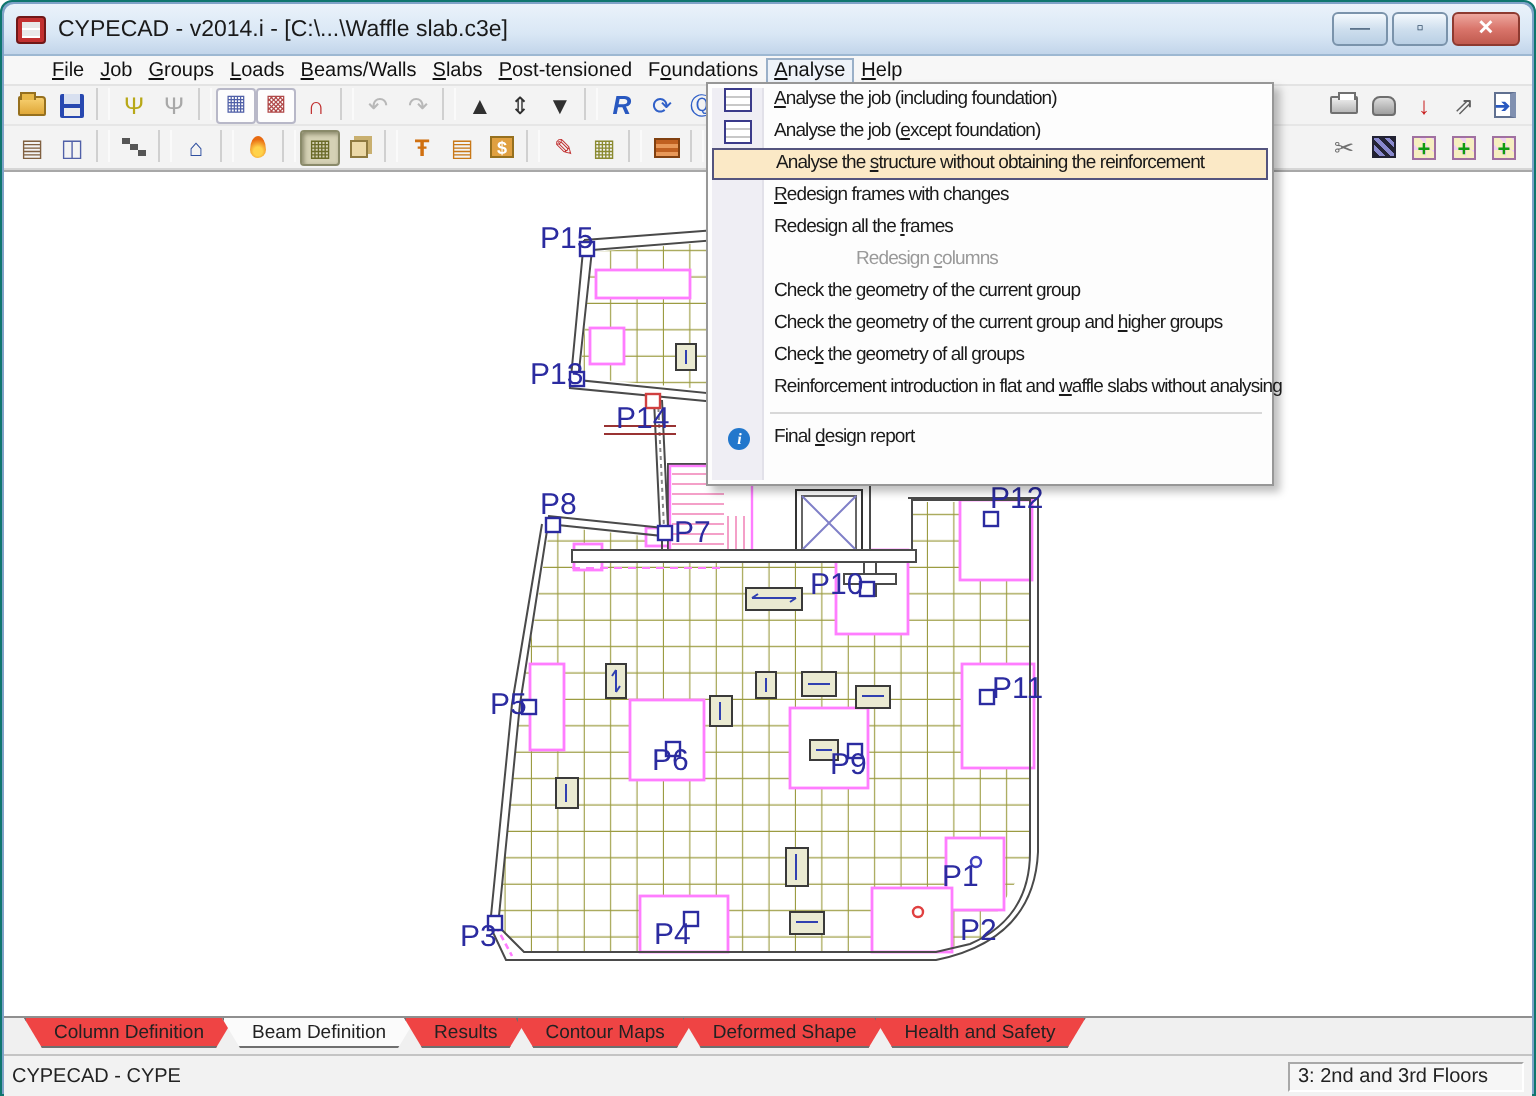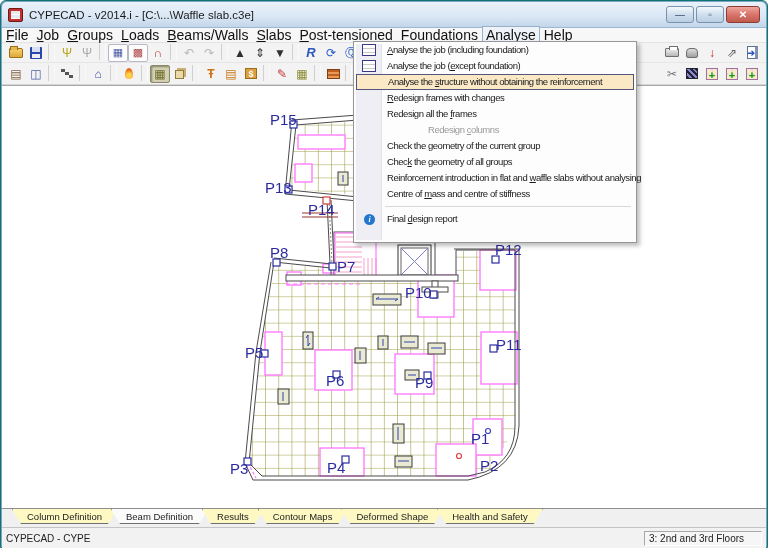--- a/index.html
+++ b/index.html
@@ -16,21 +16,21 @@
   .appicon{width:15px;height:14px; background:#c23030; border:1px solid #701818; border-radius:2px; position:relative; flex:0 0 auto;}
   .appicon:before{content:""; position:absolute; inset:2px; background:
      linear-gradient(#fff 0 1px,transparent 1px) 0 3px/100% 4px repeat-y, #e8e8e8;}
   .title-text{font-size:11.5px; color:#1a1a1a; margin-left:6px; white-space:nowrap;}
   .winbtns{margin-left:auto; display:flex; gap:2px;}
   .wbtn{width:28px;height:17px; border:1px solid #7a93ab; border-radius:3px;
     background:linear-gradient(#f4f9fd,#cfdfee 50%,#b9cfe4); color:#35506b; font-size:10px;
     display:flex;align-items:center;justify-content:center; line-height:1;}
   .wbtn.close{background:linear-gradient(#eda79e,var(--close) 50%,#c05a4e); border-color:#8d3a30; color:#fff; font-weight:bold; width:34px;}
   .menubar{position:absolute; left:1px; top:27px; right:1px; height:15px; background:#f7f7f7;
-    display:flex; align-items:center; font-size:14px; color:#111; border-bottom:1px solid #e3e3e3; padding-left:0;}
+    display:flex; align-items:center; font-size:10px; color:#111; border-bottom:1px solid #e3e3e3; padding-left:20px;}
   .mb-item{padding:1px 4px; white-space:nowrap;}
   .mb-item.active{background:#eef3f9; border:1px solid #9ab0c8; padding:0 3px;}
   .toolbar{position:absolute; left:1px; right:1px; background:#f3f3f3; display:flex; align-items:center; padding:0 4px;}
   #tb1{top:42px; height:20px; border-bottom:1px solid #e6e6e6;}
   #tb2{top:62px; height:22px; border-bottom:1px solid #d6d6d6;}
   .tb-right{margin-left:auto; display:flex; align-items:center;}
   .tbi{width:20px;height:18px; display:flex; align-items:center; justify-content:center;
     font-size:12px; line-height:1; border:1px solid transparent; border-radius:2px; flex:0 0 auto;}
   .tsep{width:7px; height:16px; border-left:1px solid #d0d0d0; border-right:1px solid #fafafa; margin:0 2px; flex:0 0 auto;}
   .tbi .g{display:block;}
@@ -53,21 +53,21 @@
   .tbi.printer .g{width:14px;height:9px;background:linear-gradient(#eee,#b8b8b8);border:1px solid #707070;border-radius:1px;position:relative;}
   .tbi.printer .g:before{content:""; position:absolute; left:3px; top:-3px; width:7px; height:3px; background:#fff; border:1px solid #707070; border-bottom:none;}
   .tbi.plotter .g{width:12px;height:10px;background:linear-gradient(#ddd,#9f9f9f);border:1px solid #6e6e6e;border-radius:4px 4px 2px 2px;}
   .tbi.door .g{width:11px;height:13px;background:#fff;border:1px solid #607090;border-right:3px solid #8090b0;color:#2858c0;font:bold 9px/13px "Liberation Sans",sans-serif;text-align:center;}
   .tbi.hatch .g{width:12px;height:11px;background:repeating-linear-gradient(45deg,#223,#223 2px,#88c 2px 4px);border:1px solid #223;}
   .tbi.checkplus .g{width:12px;height:12px;border:1px solid #a070a0;color:#0f9a0f;font:bold 11px/12px "Liberation Sans",sans-serif;text-align:center;
      background:linear-gradient(45deg,#f0d0f0 25%,transparent 25%,transparent 75%,#f0d0f0 75%) 0 0/6px 6px,#f6eec0;}
   .canvas{position:absolute; left:1px; top:84px; right:1px; height:423px; background:#fff; border-top:1px solid #a8a8a8;}
   .plab{position:absolute; font-size:15px; color:var(--label); white-space:nowrap;}
   .tabbar{position:absolute; left:1px; right:1px; top:507px; height:19px; background:#f0f0f0; border-top:1px solid #8f8f8f; display:flex; align-items:stretch; padding-left:10px; font-size:9.5px;}
-  .tab{position:relative; margin-right:-6px; padding:2px 14px 0 14px; color:#222; background:#fef9c3; border:1px solid #6f6f6f; border-top:none;
+  .tab{position:relative; margin-right:-6px; padding:2px 14px 0 14px; color:#222; background:#ef4444; border:1px solid #6f6f6f; border-top:none;
     clip-path:polygon(0 0,100% 0,calc(100% - 9px) 100%,9px 100%); height:15px; line-height:12px; white-space:nowrap;}
   .tab.active{background:#fbfbfb; font-weight:normal;}
   .statusbar{position:absolute; left:1px; right:1px; top:526px; height:21px; background:#f2f2f2; border-top:1px solid #c4c4c4;
     display:flex; align-items:center; font-size:10px; color:#222; padding:0 4px;}
   .status-right{margin-left:auto; width:118px; height:15px; line-height:14px; padding:0 4px;
     border:1px solid #a8a8a8; border-bottom-color:#fff; border-right-color:#fff; background:#f6f6f6; white-space:nowrap;}
   
   .popup{position:absolute; left:352px; top:40px; width:284px; height:202px; background:#fdfdfd;
     border:1px solid #979797; box-shadow:3px 3px 4px rgba(0,0,0,.25); z-index:50;}
   .popup .gutter{position:absolute; left:2px; top:2px; bottom:2px; width:26px; background:#efeef4; border-right:1px solid #e2e1e9;}
@@ -427,23 +427,23 @@
       <span class="mi-ic"></span>
       <span>Analyse the job (<u>e</u>xcept foundation)</span>
     </div>
     <div class="mi hl">
       <span>Analyse the <u>s</u>tructure without obtaining the reinforcement</span>
     </div>
     <div class="mi"><span><u>R</u>edesign frames with changes</span></div>
     <div class="mi"><span>Redesign all the <u>f</u>rames</span></div>
     <div class="mi disabled"><span>Redesign <u>c</u>olumns</span></div>
     <div class="mi"><span>Check the <u>g</u>eometry of the current group</span></div>
+    <div class="mi"><span>Check the geometry of the current group and <u>h</u>igher groups</span></div>
     <div class="mi"><span>Chec<u>k</u> the geometry of all groups</span></div>
     <div class="mi"><span>Reinforcement introduction in flat and <u>w</u>affle slabs without analysing</span></div>
-    <div class="mi"><span>Centre of <u>m</u>ass and centre of stiffness</span></div>
     <div class="msep"></div>
     <div class="mi">
       <span class="mi-info">i</span>
       <span>Final <u>d</u>esign report</span>
     </div>
   </div>
 
   <div class="tabbar">
     <span class="tab">Column Definition</span>
     <span class="tab active">Beam Definition</span>

